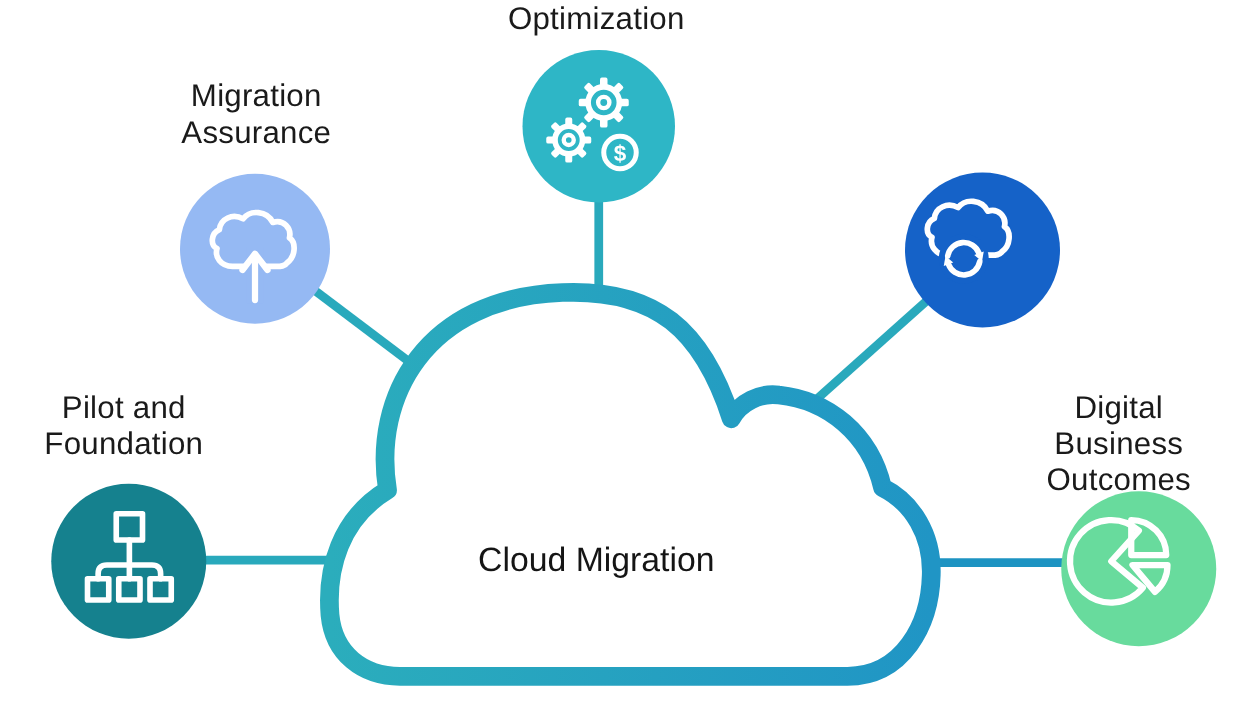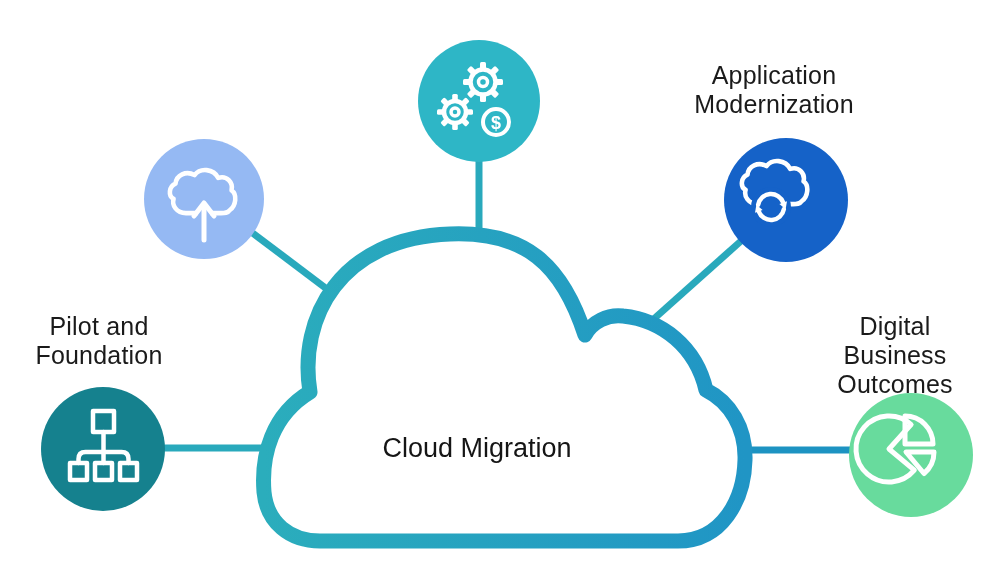--- a/index.html
+++ b/index.html
@@ -156,24 +156,25 @@
     <g>
       <circle cx="911" cy="455" r="62" fill="#68db9d"></circle>
       <g>
         <path class="icon-stroke" stroke-width="5" d="M 889 449 L 914.3 470.2 A 33 33 0 1 1 911.1 424.5 Z"></path>
         <path class="icon-stroke" stroke-width="5" d="M 905 444 L 905 416 A 28 28 0 0 1 933 444 Z"></path>
         <path class="icon-stroke" stroke-width="5" d="M 906 452 L 934 452 A 28 28 0 0 1 924 473.5 Z"></path>
       </g>
     </g>
   </svg>
 
+  <div class="node-label" style="left:477px; top:1px;">Optimization</div>
 
+  <div class="node-label" style="left:205px; top:63px;">Migration
+Assurance</div>
 
-  <div class="node-label" style="left:774px; top:61px;">Application
-Modernization</div>
 
   <div class="node-label" style="left:99px; top:312px;">Pilot and
 Foundation</div>
 
   <div class="node-label" style="left:895px; top:312px;">Digital Business
 Outcomes</div>
 
   <div class="cloud-title" style="left:477px; top:433px;">Cloud Migration</div>
 
 </div>

